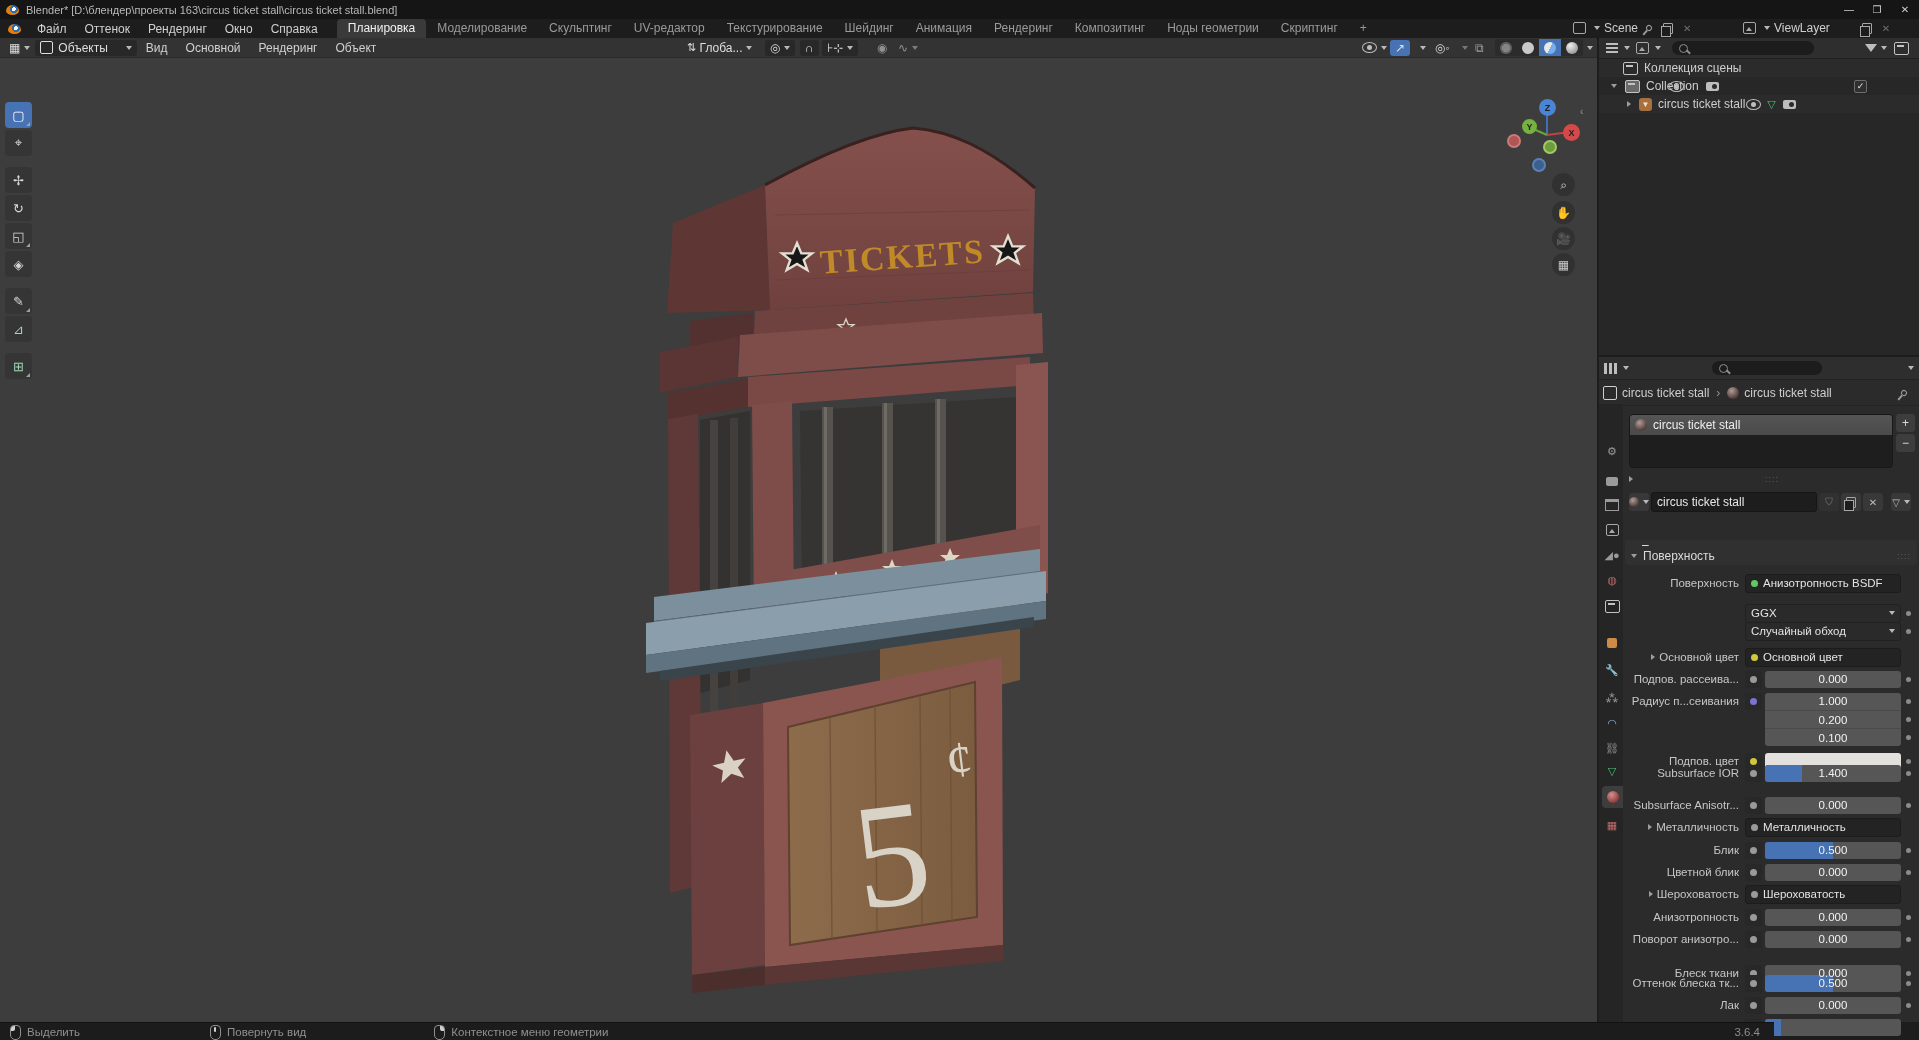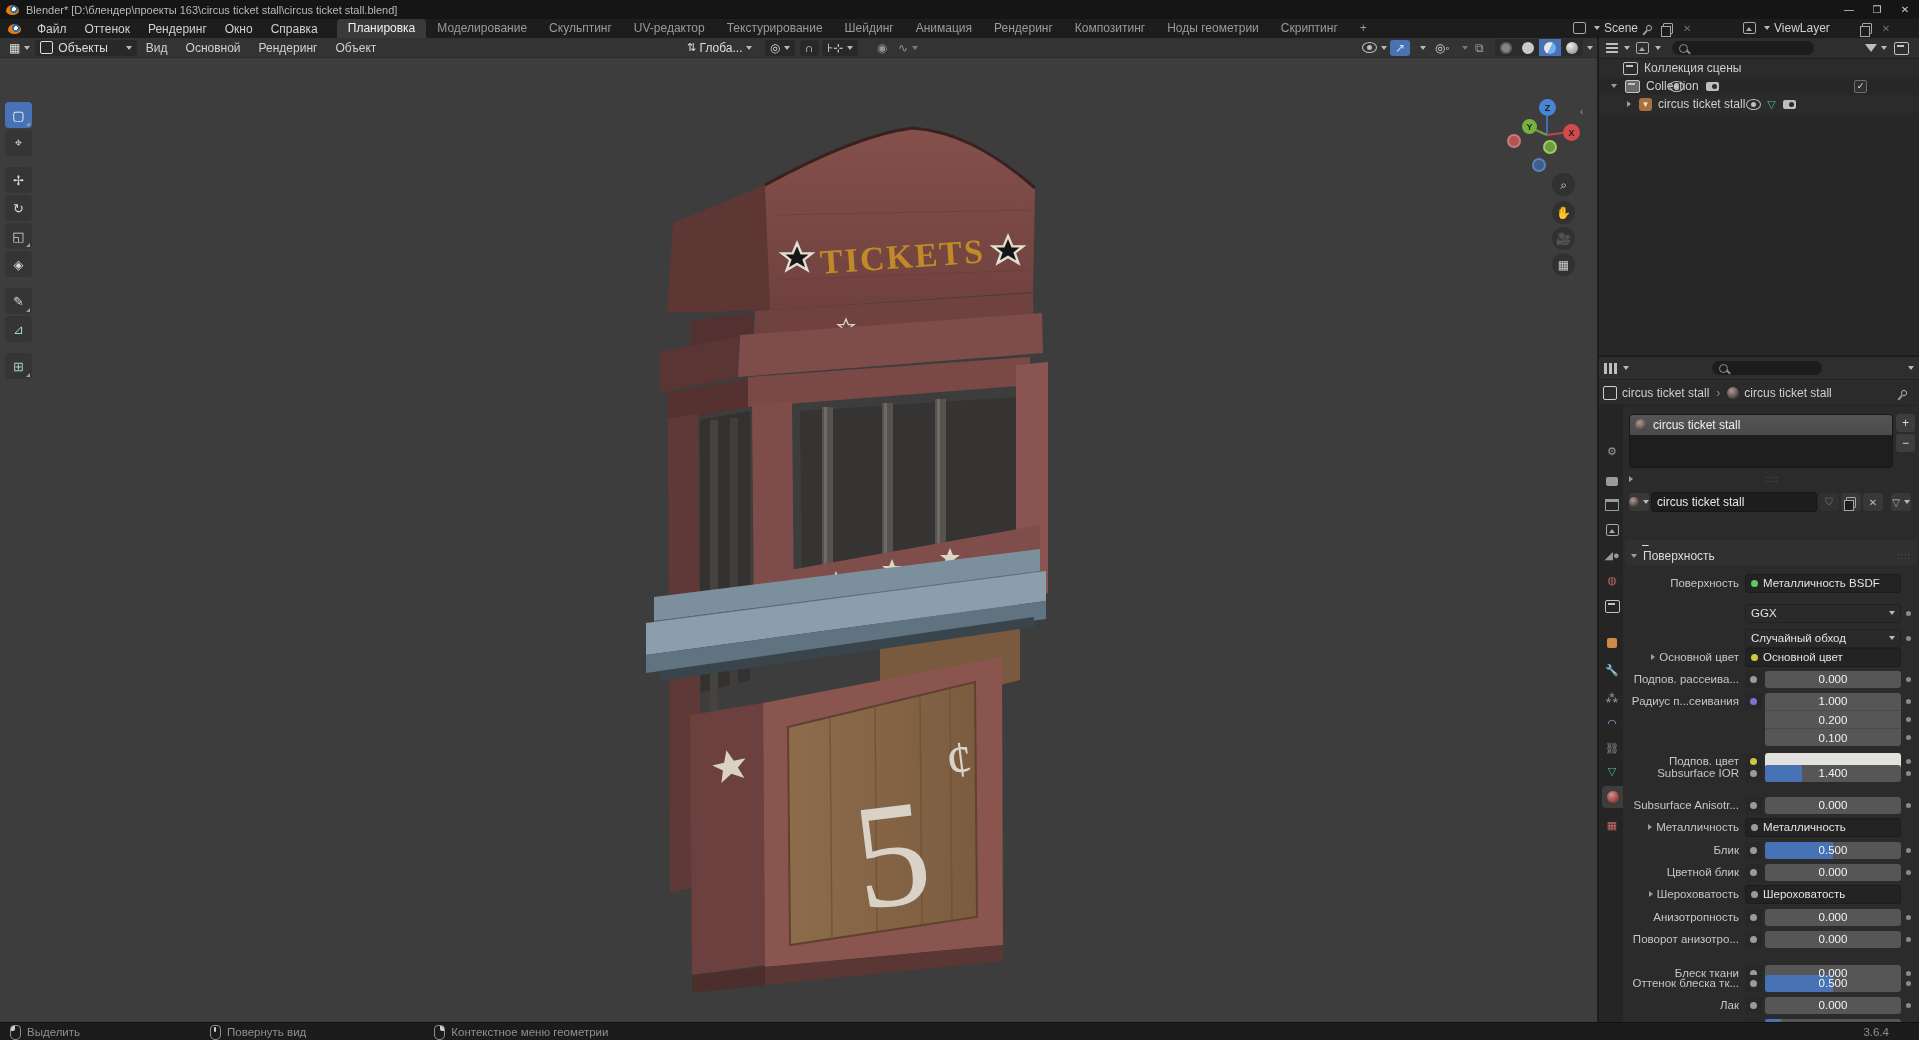--- a/index.html
+++ b/index.html
@@ -94,21 +94,21 @@
   .socket{width:17px;height:17px;background:#282828;border-radius:3px;display:flex;align-items:center;justify-content:center;margin-right:3px;flex:none;}
   .sdot{width:7px;height:7px;border-radius:50%;background:#9a9a9a;}
   .widget{flex:1;height:17px;position:relative;border-radius:3px;overflow:hidden;background:#565656;display:flex;align-items:center;justify-content:center;font-size:11.5px;color:#f2f2f2;}
   .widget .fillbar{position:absolute;left:0;top:0;bottom:0;background:#4772b3;}
   .widget .val{position:relative;z-index:1;}
   .linkbtn{flex:1;height:17px;background:#232323;border:1px solid #1c1c1c;border-radius:3px;display:flex;align-items:center;padding:0 5px;gap:5px;color:#e3e3e3;font-size:11.5px;}
   .ddown{flex:1;height:17px;background:#2a2a2a;border:1px solid #212121;border-radius:3px;display:flex;align-items:center;padding:0 5px;color:#e3e3e3;font-size:11.5px;}
   .deco{width:14px;display:flex;justify-content:center;}
   .decodot{width:5px;height:5px;border-radius:50%;background:#8b8b8b;}
   
-  .statusbar{left:0;top:1022px;width:1919px;height:18px;background:#1c1c1c;border-top:1px solid #111;display:flex;align-items:center;color:#909090;font-size:11.5px;}
+  .statusbar{left:0;top:1022px;width:1774px;height:18px;background:#1c1c1c;border-top:1px solid #111;display:flex;align-items:center;color:#909090;font-size:11.5px;}
   .mouse{width:9px;height:13px;border:1px solid #8f8f8f;border-radius:4px 4px 5px 5px;position:relative;display:inline-block;margin-right:6px;}
   .mouse i{position:absolute;background:#d0d0d0;}
   .m-left i{left:0;top:0;width:4px;height:5px;border-radius:3px 0 2px 0;}
   .m-mid i{left:2.6px;top:1px;width:2.5px;height:5px;border-radius:1px;}
   .m-right i{right:0;top:0;width:4px;height:5px;border-radius:0 3px 0 2px;}
 </style>
 </head>
 <body>
 
 <div id="root">
@@ -459,35 +459,35 @@
       <div class="panelhdr" style="top:142px">
         <span class="tri-d" style="margin-right:6px"></span>
           <span>Поверхность</span>
         <span class="grip" style="margin-left:auto">::::</span>
       </div>
 
       <div class="prow" style="top:170px">
         <div class="plabel">Поверхность</div>
         <div class="linkbtn">
           <span class="sdot" style="background:#63c763"></span>
-            <span>Металличность BSDF</span>
+            <span>Анизотропность BSDF</span>
         </div>
           <div class="deco"></div>
       </div>
       <div class="prow" style="top:200px">
         <div class="plabel"></div>
         <div class="ddown">
           <span>GGX</span>
             <span class="chev" style="margin-left:auto"></span>
         </div>
           <div class="deco">
             <span class="decodot"></span>
           </div>
       </div>
-      <div class="prow" style="top:225px">
+      <div class="prow" style="top:218px">
         <div class="plabel"></div>
         <div class="ddown">
           <span>Случайный обход</span>
             <span class="chev" style="margin-left:auto"></span>
         </div>
           <div class="deco">
             <span class="decodot"></span>
           </div>
       </div>
       <div class="prow" style="top:244px">
@@ -714,16 +714,16 @@
           <i></i>
         </span>
       <span>Повернуть вид</span>
     </span>
     <span class="flex" style="margin-left:128px">
       <span class="mouse m-right">
           <i></i>
         </span>
       <span>Контекстное меню геометрии</span>
     </span>
-    <span style="margin-left:auto;margin-right:30px;color:#8d8d8d">3.6.4</span>
+    <span style="margin-left:auto;margin-right:14px;color:#8d8d8d">3.6.4</span>
   </div>
 
 </div>
 
 </body></html>

